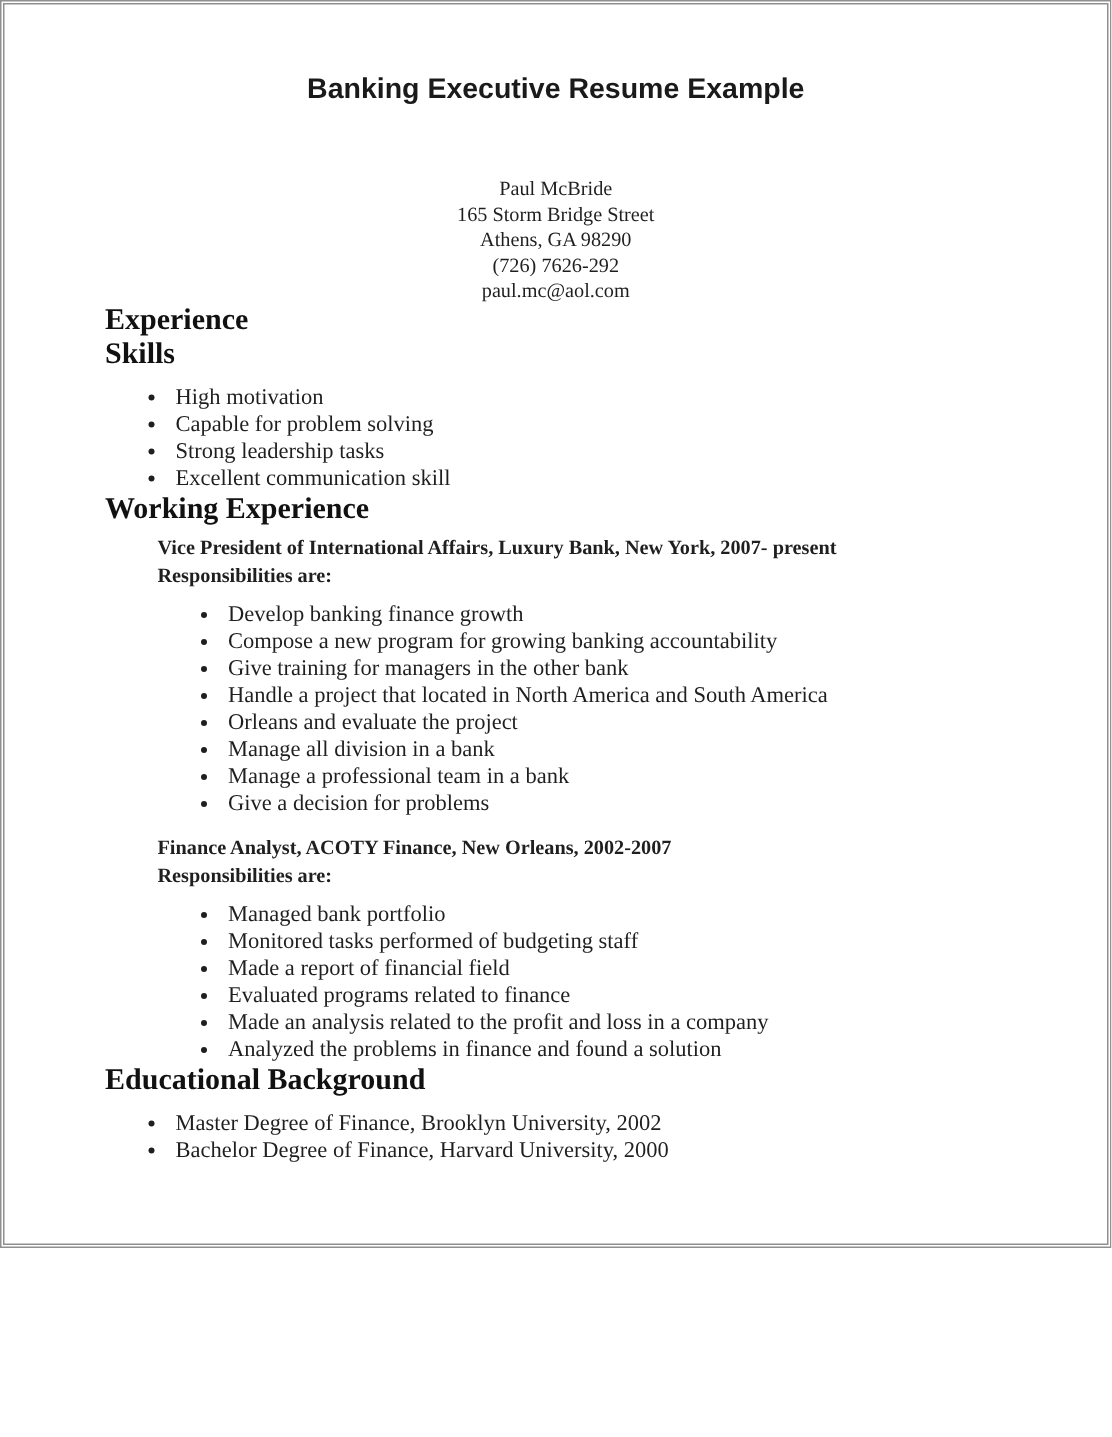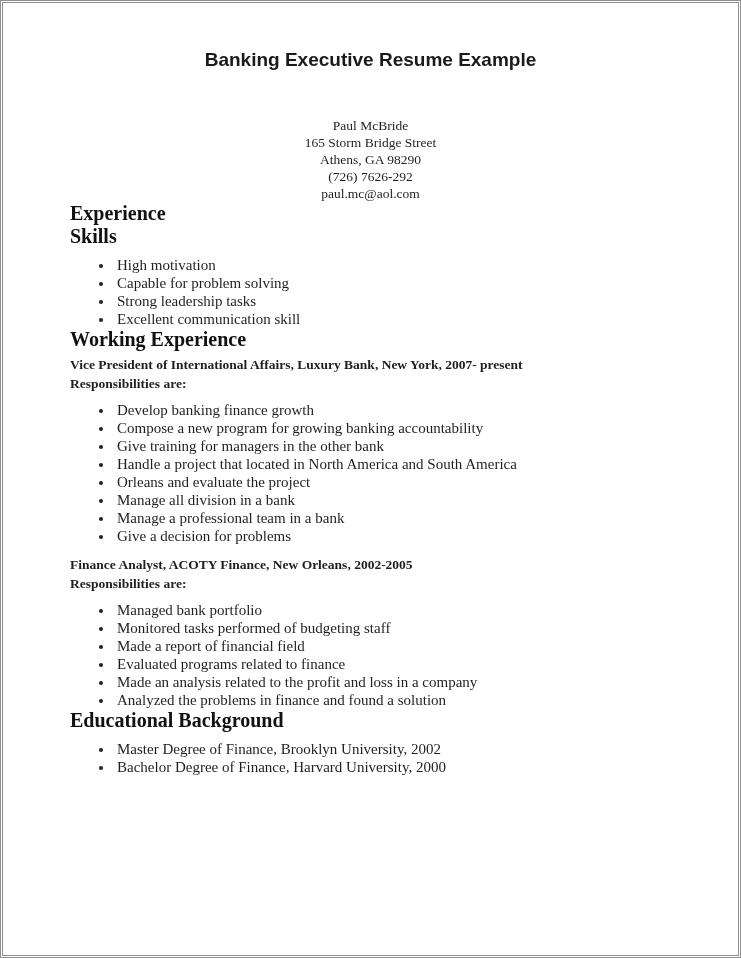--- a/index.html
+++ b/index.html
@@ -3,21 +3,21 @@
 <meta charset="utf-8">
 <style>
   html, body {
     margin: 0;
     padding: 0;
     background: #ffffff;
   }
   .page {
     position: relative;
     width: 741px;
-    height: 958px;
+    height: 832px;
     box-sizing: border-box;
     background: #ffffff;
     border: 3px double #8f8f8f;
     overflow: hidden;
     color: #1f1f1f;
     font-family: "Liberation Serif", serif;
   }
   .doc-title {
     margin: 46px 0 0 0;
     text-align: center;
@@ -59,20 +59,21 @@
     padding: 0 0 0 44px;
     list-style: disc;
     font-size: 15px;
     line-height: 18px;
   }
   ul.bullet-list li {
     padding-left: 3px;
   }
   .job-block {
     margin-top: 5px;
+    margin-left: 35px;
   }
   .job-title-line, .job-subheading {
     font-weight: bold;
     font-size: 13.5px;
     line-height: 18.5px;
     margin: 0;
   }
   .job-block-2 {
     margin-top: 11px;
   }
@@ -115,21 +116,21 @@
         <li>Give training for managers in the other bank</li>
         <li>Handle a project that located in North America and South America</li>
         <li>Orleans and evaluate the project</li>
         <li>Manage all division in a bank</li>
         <li>Manage a professional team in a bank</li>
         <li>Give a decision for problems</li>
       </ul>
     </div>
 
     <div class="job-block job-block-2">
-      <p class="job-title-line">Finance Analyst, ACOTY Finance, New Orleans, 2002-2005</p>
+      <p class="job-title-line">Finance Analyst, ACOTY Finance, New Orleans, 2002-2007</p>
       <p class="job-subheading">Responsibilities are:</p>
       <ul class="bullet-list">
         <li>Managed bank portfolio</li>
         <li>Monitored tasks performed of budgeting staff</li>
         <li>Made a report of financial field</li>
         <li>Evaluated programs related to finance</li>
         <li>Made an analysis related to the profit and loss in a company</li>
         <li>Analyzed the problems in finance and found a solution</li>
       </ul>
     </div>

